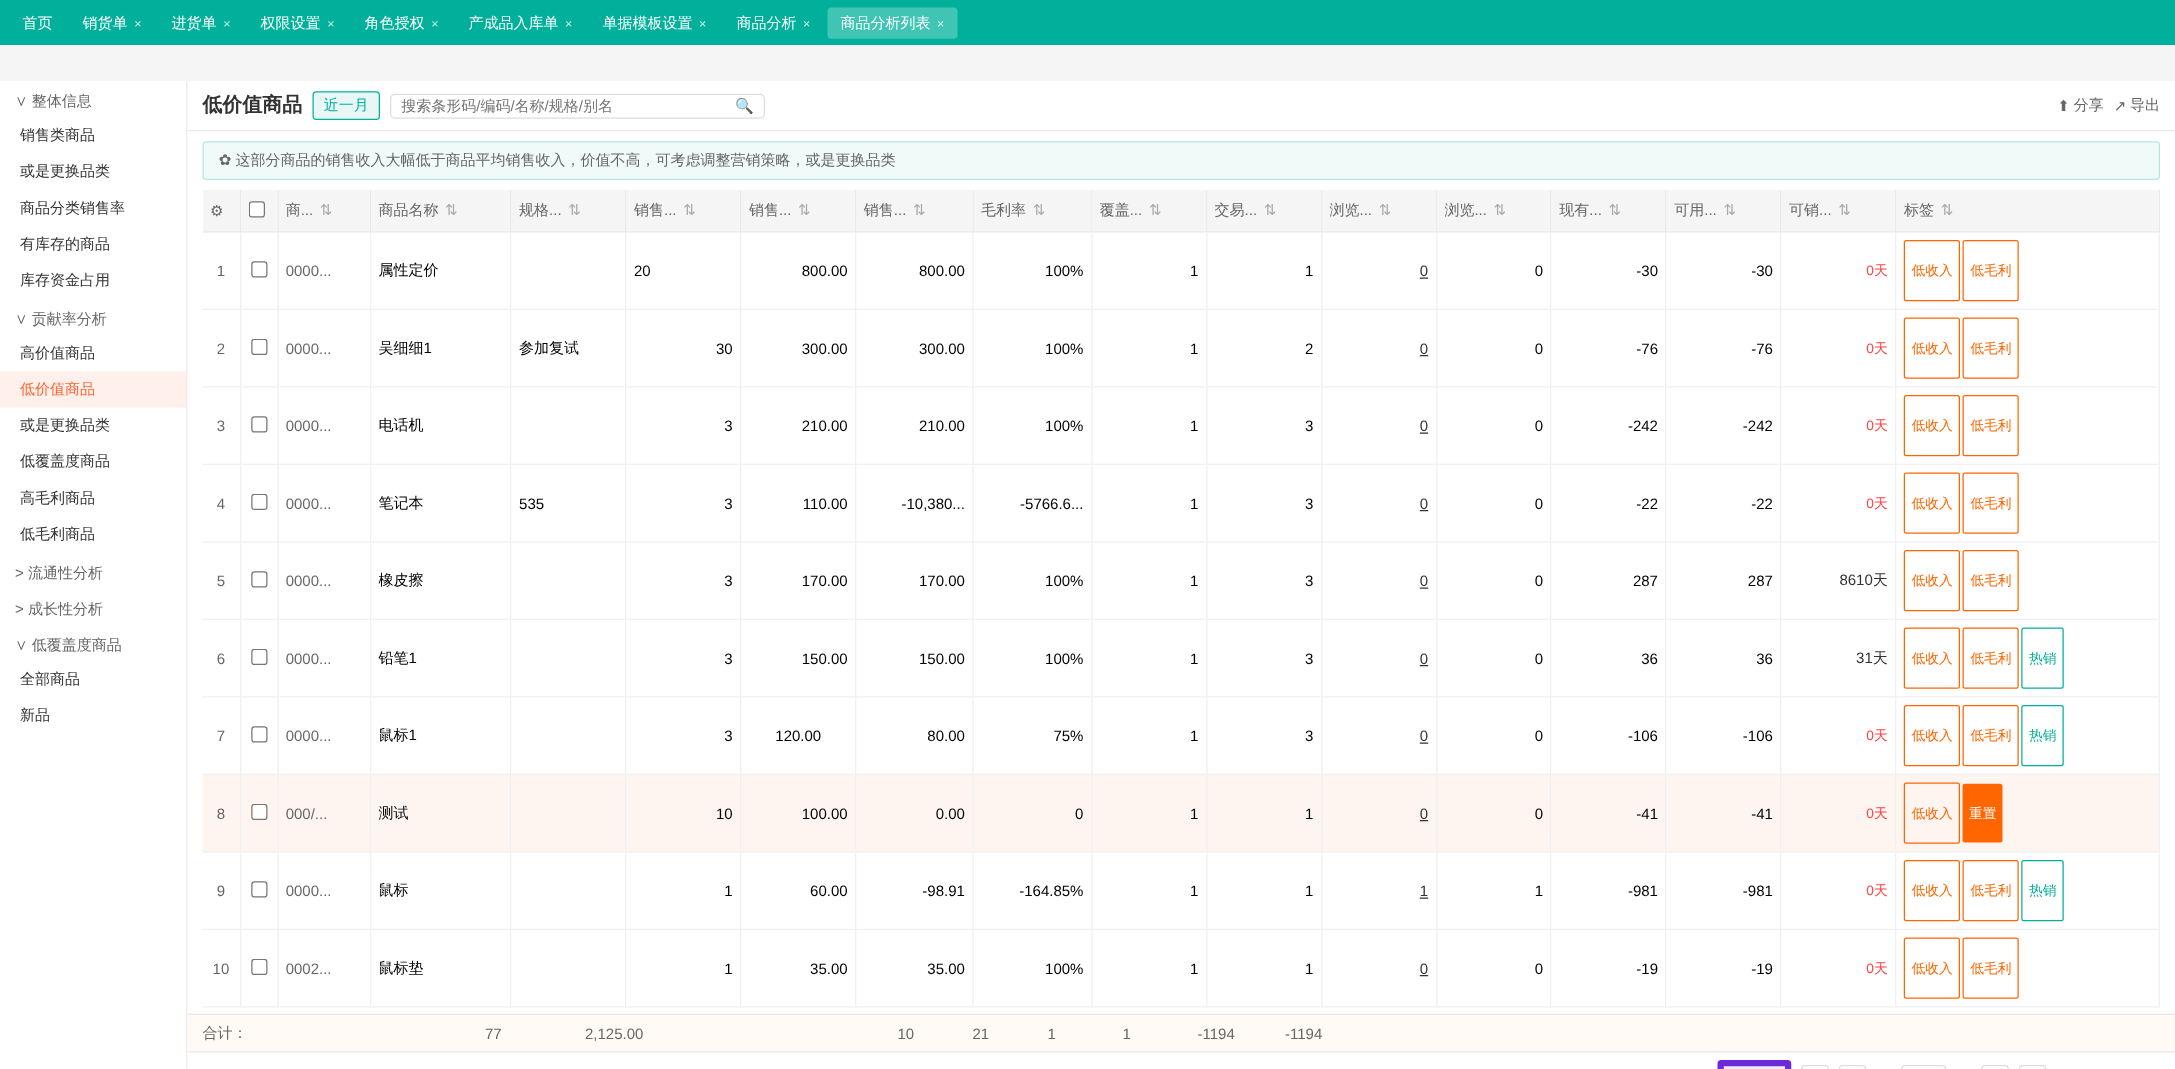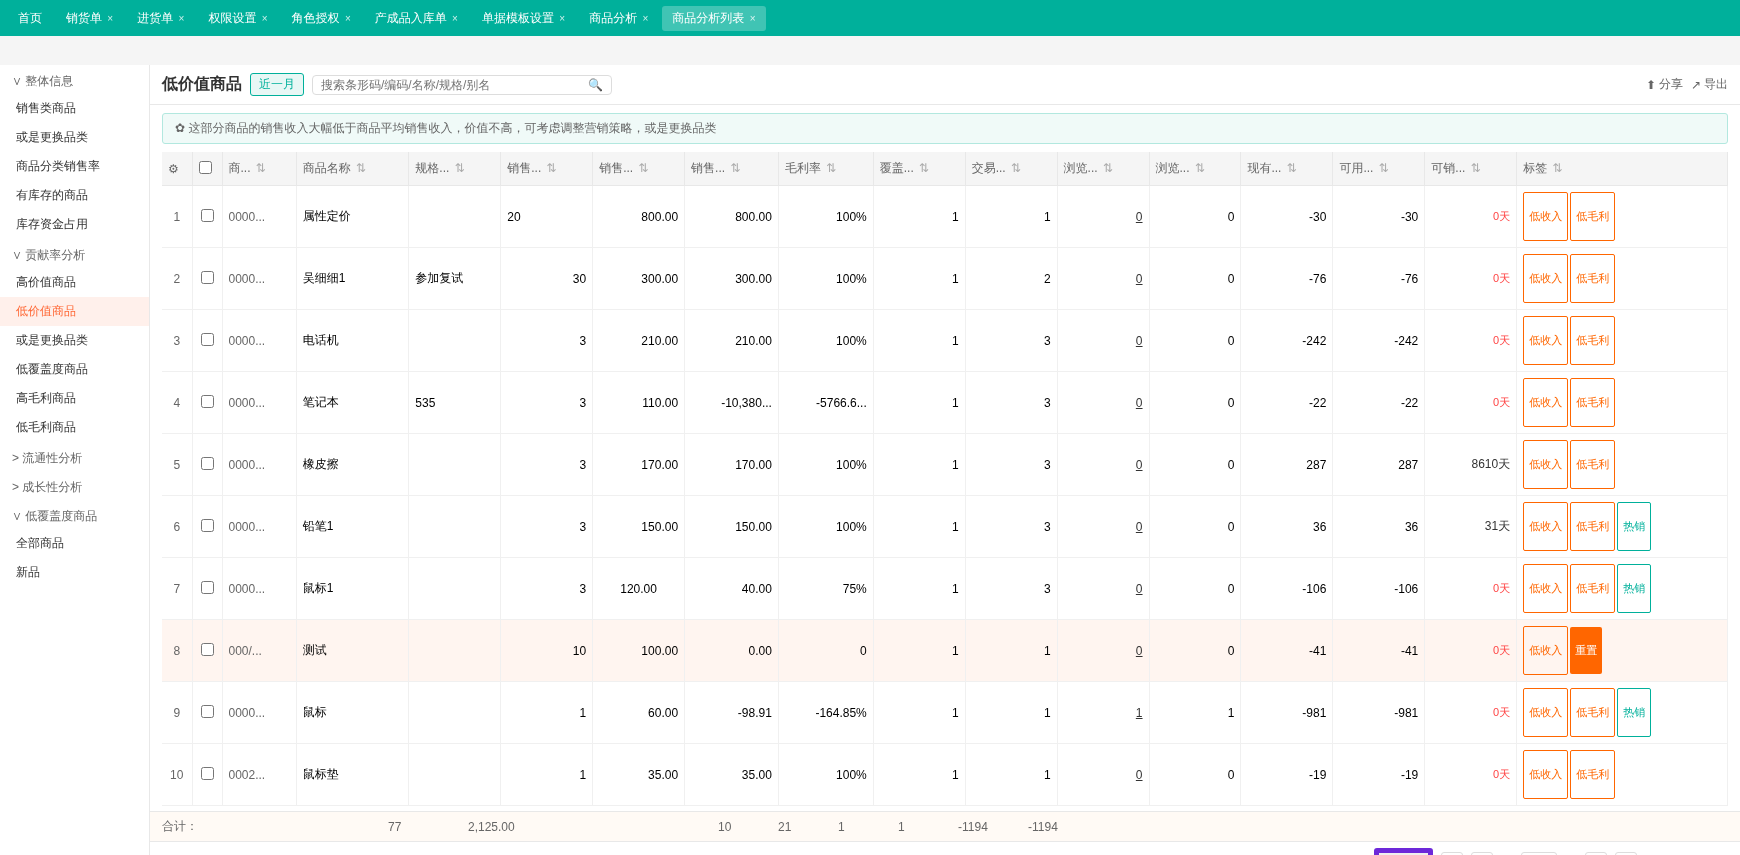--- a/index.html
+++ b/index.html
@@ -407,21 +407,21 @@
       <td><span class="tag tag-orange">低收入</span><span class="tag tag-orange">低毛利</span><span class="tag tag-green">热销</span></td>
     </tr>
             <tr>
       <td class="idx-cell">7</td>
       <td class="checkbox-cell"><input type="checkbox" style=""></td>
       <td style="color:#666;">0000...</td>
       <td>鼠标1</td>
       <td></td>
       <td style="text-align:right;">3</td>
       <td style="text-align:center;">120.00</td>
-      <td style="text-align:right;">40.00</td>
+      <td style="text-align:right;">80.00</td>
       <td style="text-align:right;">75%</td>
       <td style="text-align:right;">1</td>
       <td style="text-align:right;">3</td>
       <td style="text-align:right;"><span class="link-underline">0</span></td>
       <td style="text-align:right;">0</td>
       <td style="text-align:right;">-106</td>
       <td style="text-align:right;">-106</td>
       <td style="text-align:right;"><span class="tag-days">0天</span></td>
       <td><span class="tag tag-orange">低收入</span><span class="tag tag-orange">低毛利</span><span class="tag tag-green">热销</span></td>
     </tr>

